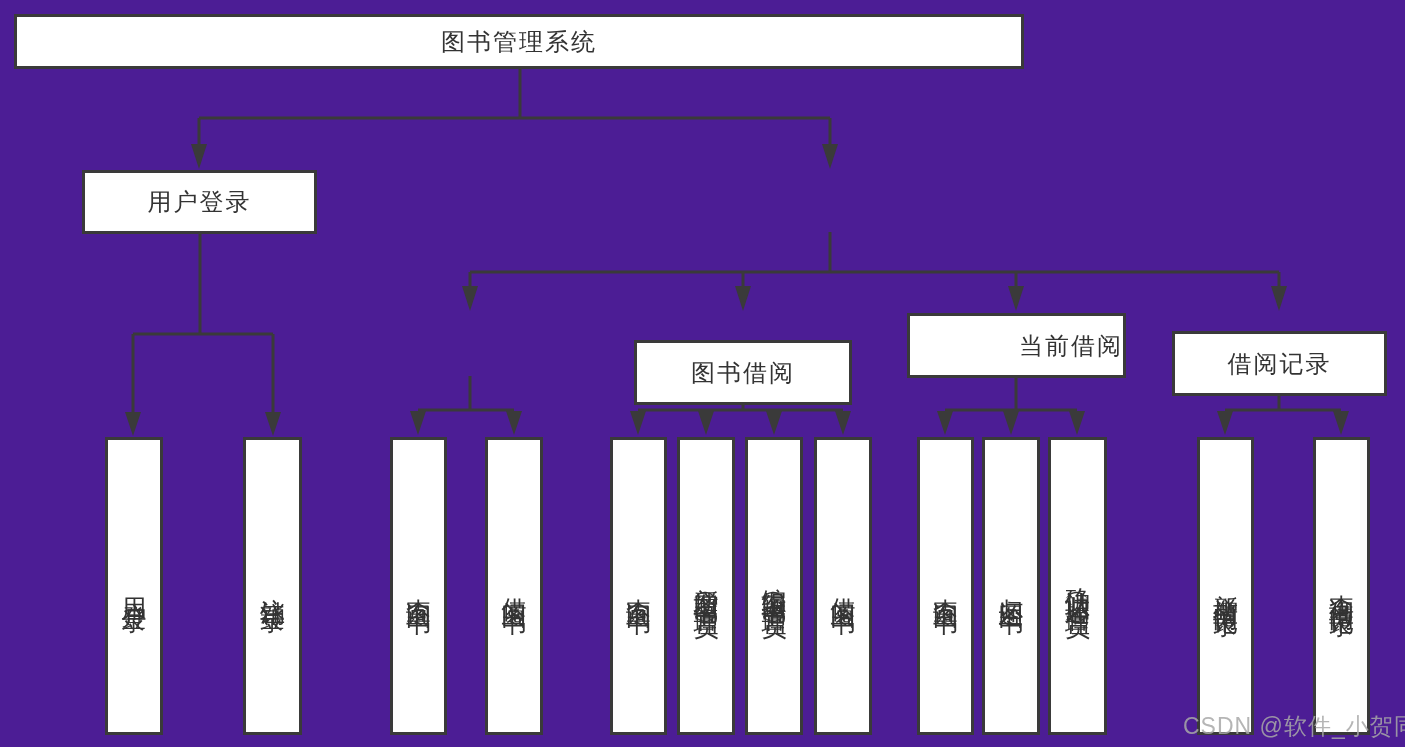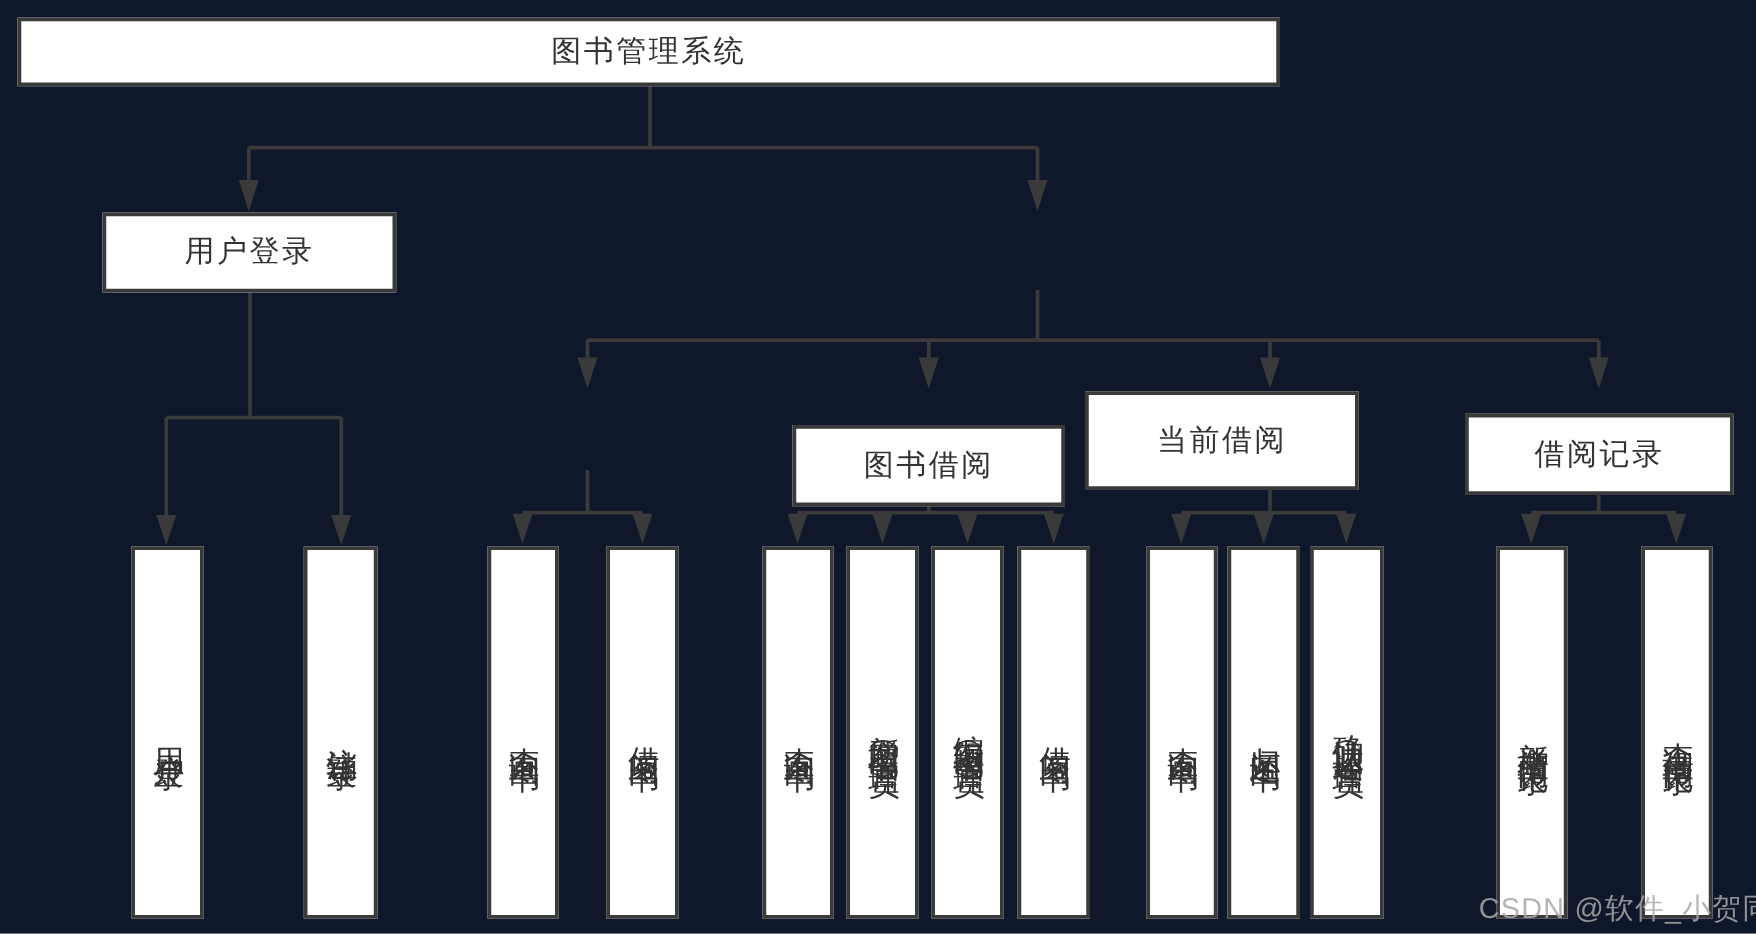--- a/index.html
+++ b/index.html
@@ -1,20 +1,20 @@
 <!DOCTYPE html>
 <html><head>
 <meta charset="utf-8">
 <style>
   html, body { margin: 0; padding: 0; background: #ffffff; }
   .canvas {
     position: relative;
     width: 1405px;
     height: 747px;
-    background: #0f172a;
+    background: #4c1d95;
     font-family: "Liberation Sans", sans-serif;
     overflow: hidden;
   }
   .wires { position: absolute; left: 0; top: 0; }
   .box {
     position: absolute;
     box-sizing: border-box;
     border: 3px solid #3a3a3a;
     background: #ffffff;
     display: flex;
@@ -30,21 +30,21 @@
     letter-spacing: 4px;
     line-height: 1;
     white-space: nowrap;
   }
   
   .n-root { left: 14px;  top: 14px;  width: 1010px; height: 55px; }
   .n-l2-0 { left: 82px;  top: 170px; width: 235px;  height: 64px; }
   .n-l2-1 { left: 712px; top: 170px; width: 235px;  height: 64px; }
   .n-l3-0 { left: 362px; top: 313px; width: 216px;  height: 65px; }
   .n-l3-1 { left: 634px; top: 313px; width: 218px;  height: 65px; margin-top: 27px; }
-  .n-l3-2 { left: 868px; top: 313px; width: 219px;  height: 79px; }
+  .n-l3-2 { left: 907px; top: 313px; width: 219px;  height: 65px; justify-content: flex-end; }
   .n-l3-3 { left: 1172px;top: 331px; width: 215px;  height: 65px; align-items: center; }
   .leaf   { top: 437px; height: 298px; }
   .leaf-u0 { left: 105px;  width: 58px; }
   .leaf-u1 { left: 243px;  width: 59px; }
   .leaf-r0 { left: 390px;  width: 57px; }
   .leaf-r1 { left: 485px;  width: 58px; }
   .leaf-b0 { left: 610px;  width: 57px; }
   .leaf-b1 { left: 677px;  width: 58px; }
   .leaf-b2 { left: 745px;  width: 58px; }
   .leaf-b3 { left: 814px;  width: 58px; }

